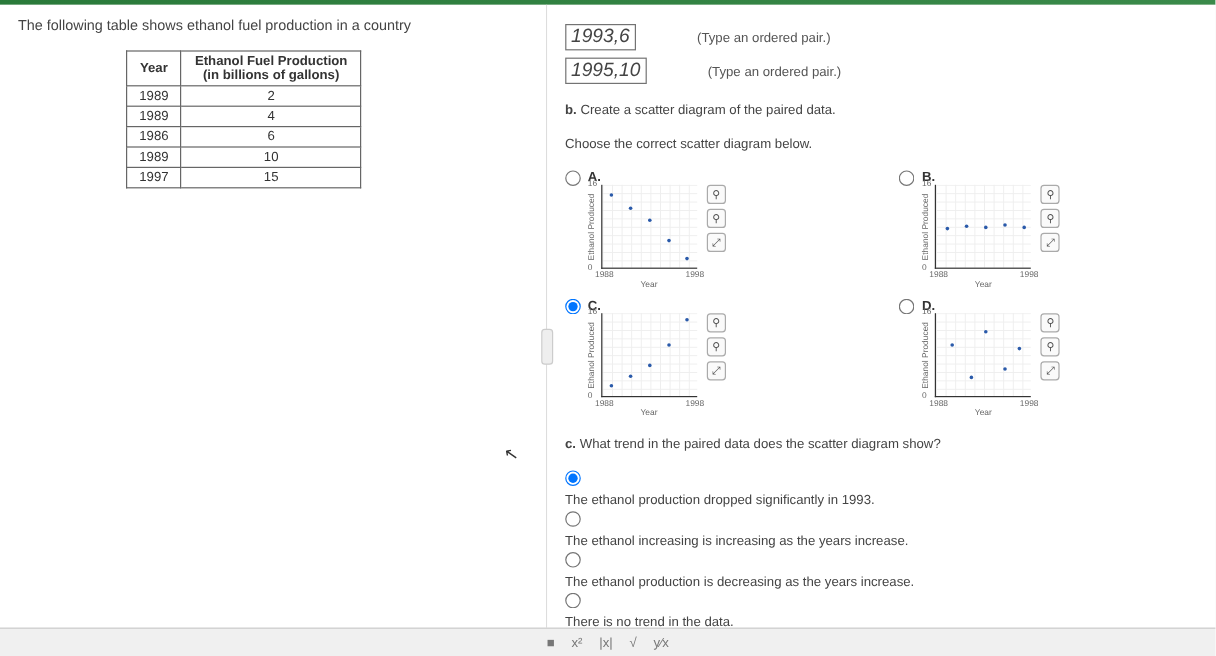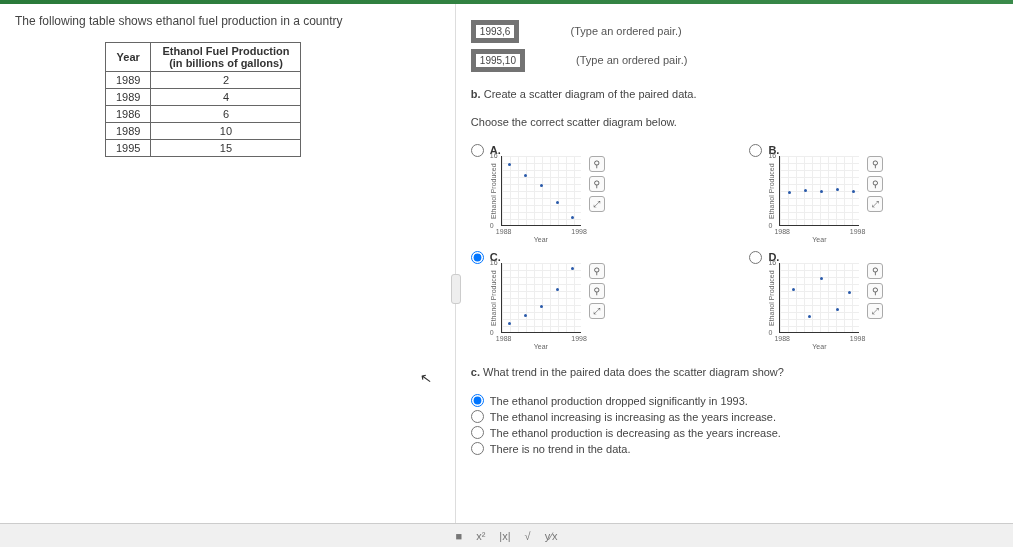--- a/index.html
+++ b/index.html
@@ -39,24 +39,25 @@
       margin-left: 90px;
       font-size: 11px;
     }
     table.data th, table.data td {
       border: 1px solid #666;
       padding: 2px 10px;
       text-align: center;
     }
     table.data th { font-weight: bold; }
     .boxed {
-      border: 5px solid #737373;
+      border: 1px solid #737373;
       padding: 1px 4px;
       display: inline-block;
-      font-size: 10px;
+      font-size: 16px;
+      font-style: italic;
     }
     .hint { color: #555; font-size: 11px; padding-left: 48px; }
     .q-line { margin: 6px 0; color:#444; }
     .section { margin: 16px 0; color:#444;}
     .charts {
       display: grid;
       grid-template-columns: 1fr 1fr;
       gap: 8px 30px;
       margin: 6px 0 10px 0;
     }
@@ -89,21 +90,21 @@
     .plot .pt { position:absolute; width:3px; height:3px; background:#2a5aaa; border-radius:50%;}
     .xtick { position:absolute; font-size:7px; color:#666; bottom:-10px;}
     .ytick { position:absolute; font-size:7px; color:#666; left:-12px;}
     .xlabel { font-size:7px; color:#666; text-align:center; margin-top:10px;}
     .icon-col { display:flex; flex-direction:column; gap:4px; margin-left:4px;}
     .icon-btn {
       width:16px; height:16px; border:1px solid #aaa; border-radius:3px;
       display:flex; align-items:center; justify-content:center;
       font-size:9px; color:#555; background:#fafafa;
     }
-    .radio-row { display:flex; align-items:flex-end; gap:6px; margin:3px 0; color:#444;}
+    .radio-row { display:flex; align-items:flex-start; gap:6px; margin:3px 0; color:#444;flex-direction:column;}
     input[type="radio"]{ margin:0;}
     .cursor {
       position:absolute;
       left: 420px;
       top: 370px;
       font-size: 14px;
       color:#333;
       transform: rotate(-10deg);
       pointer-events:none;
     }
@@ -154,21 +155,21 @@
           </tr>
       <tr>
             <td>1986</td>
             <td>6</td>
           </tr>
       <tr>
             <td>1989</td>
             <td>10</td>
           </tr>
       <tr>
-            <td>1995</td>
+            <td>1997</td>
             <td>15</td>
           </tr>
     </tbody>
       </table>
   </div>
 
   <div class="right-panel">
     <div class="q-line">
       <span class="boxed">1993,6</span>
       <span class="hint">(Type an ordered pair.)</span>

